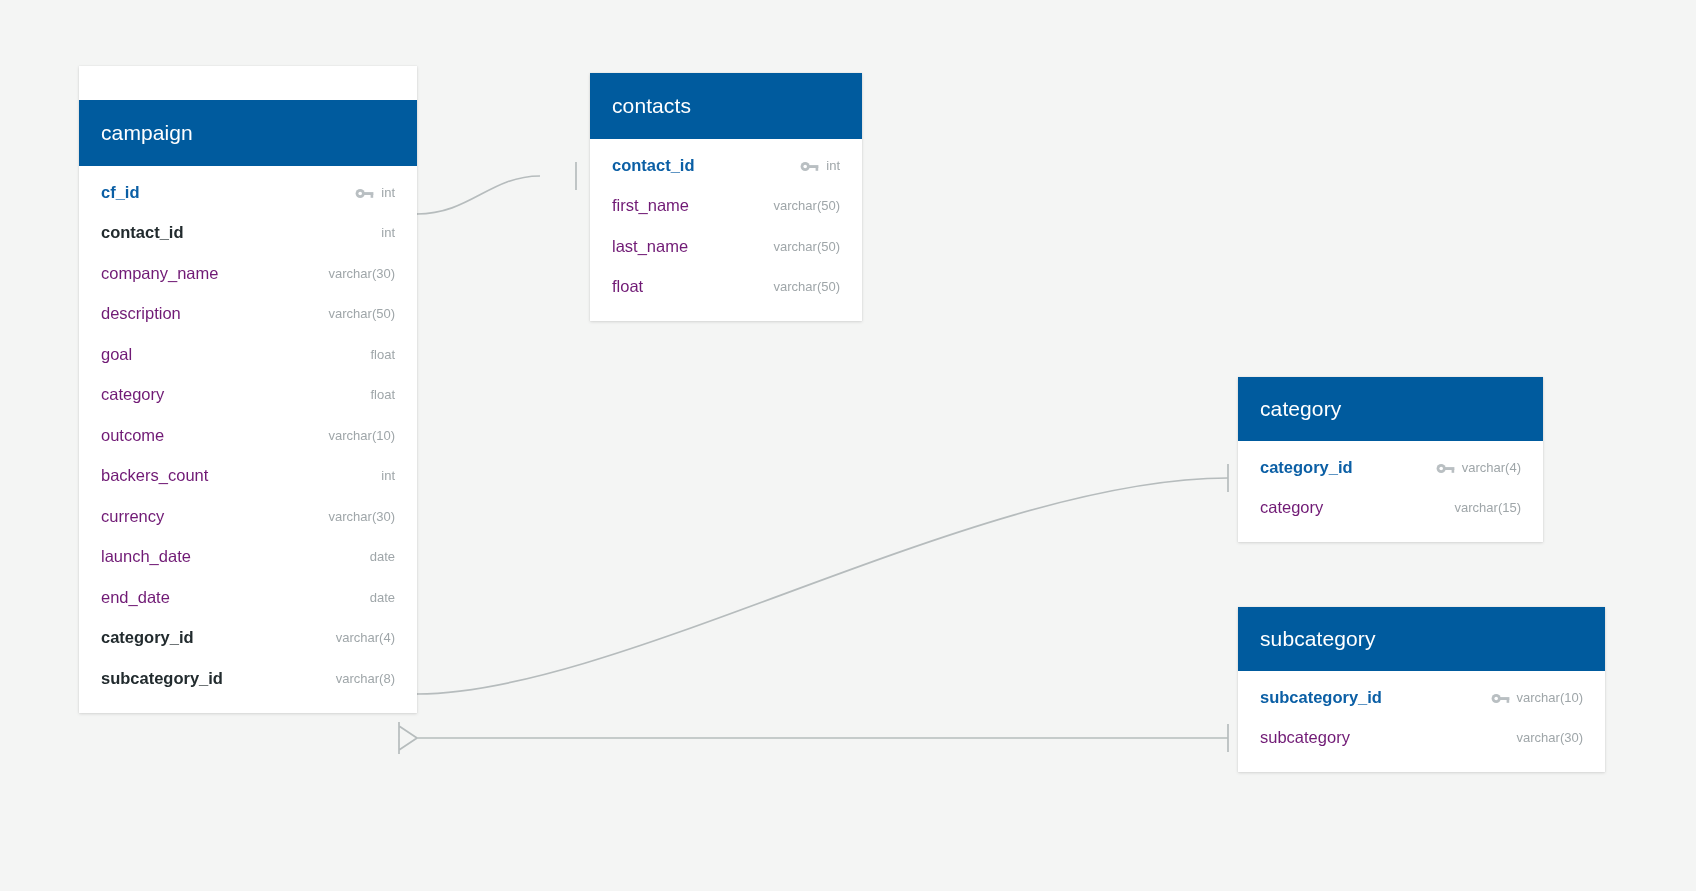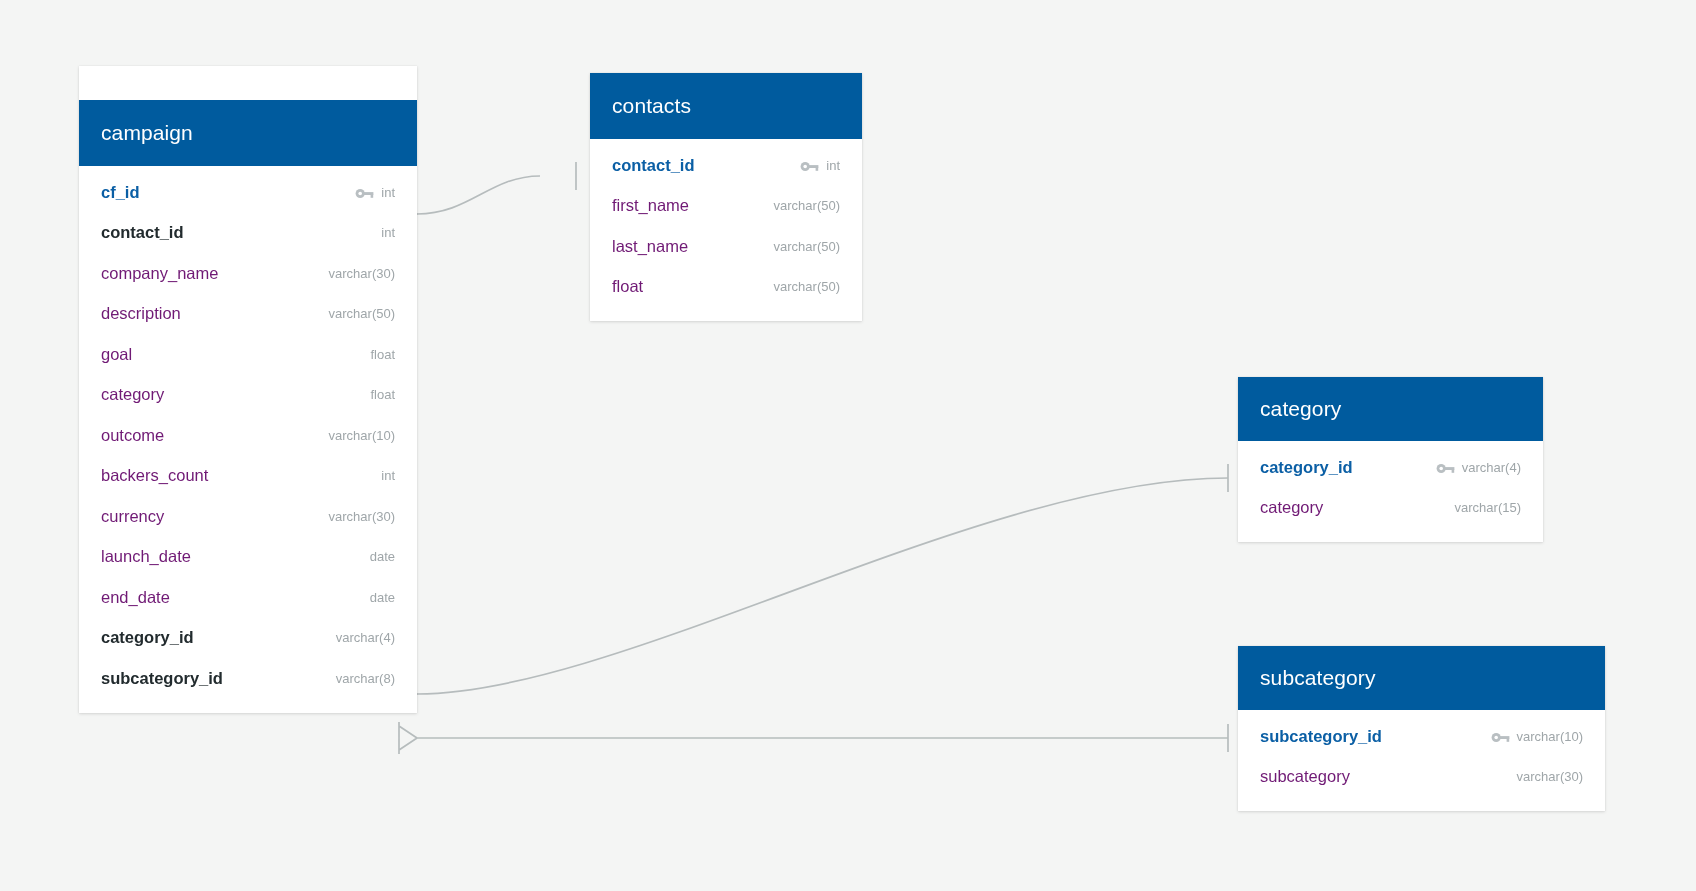--- a/index.html
+++ b/index.html
@@ -261,21 +261,21 @@
       </div>
       <div class="field-row">
         <span class="field-name">category</span>
         <span class="field-right">
           <span class="field-type">varchar(15)</span>
         </span>
       </div>
     </div>
   </div>
 
-  <div class="table-box" style="left:1238px; top:646px; width:367px;">
+  <div class="table-box" style="left:1238px; top:607px; width:367px;">
     <div class="table-header" style="height:64px;">
       <span>subcategory</span>
     </div>
     <div class="table-body">
       <div class="field-row">
         <span class="field-name pk">subcategory_id</span>
         <span class="field-right">
           <span class="key-icon">
             <svg viewBox="0 0 19 13" xmlns="http://www.w3.org/2000/svg">
               <circle cx="5.2" cy="6.5" r="4.6" fill="#b9bfc2"></circle>

